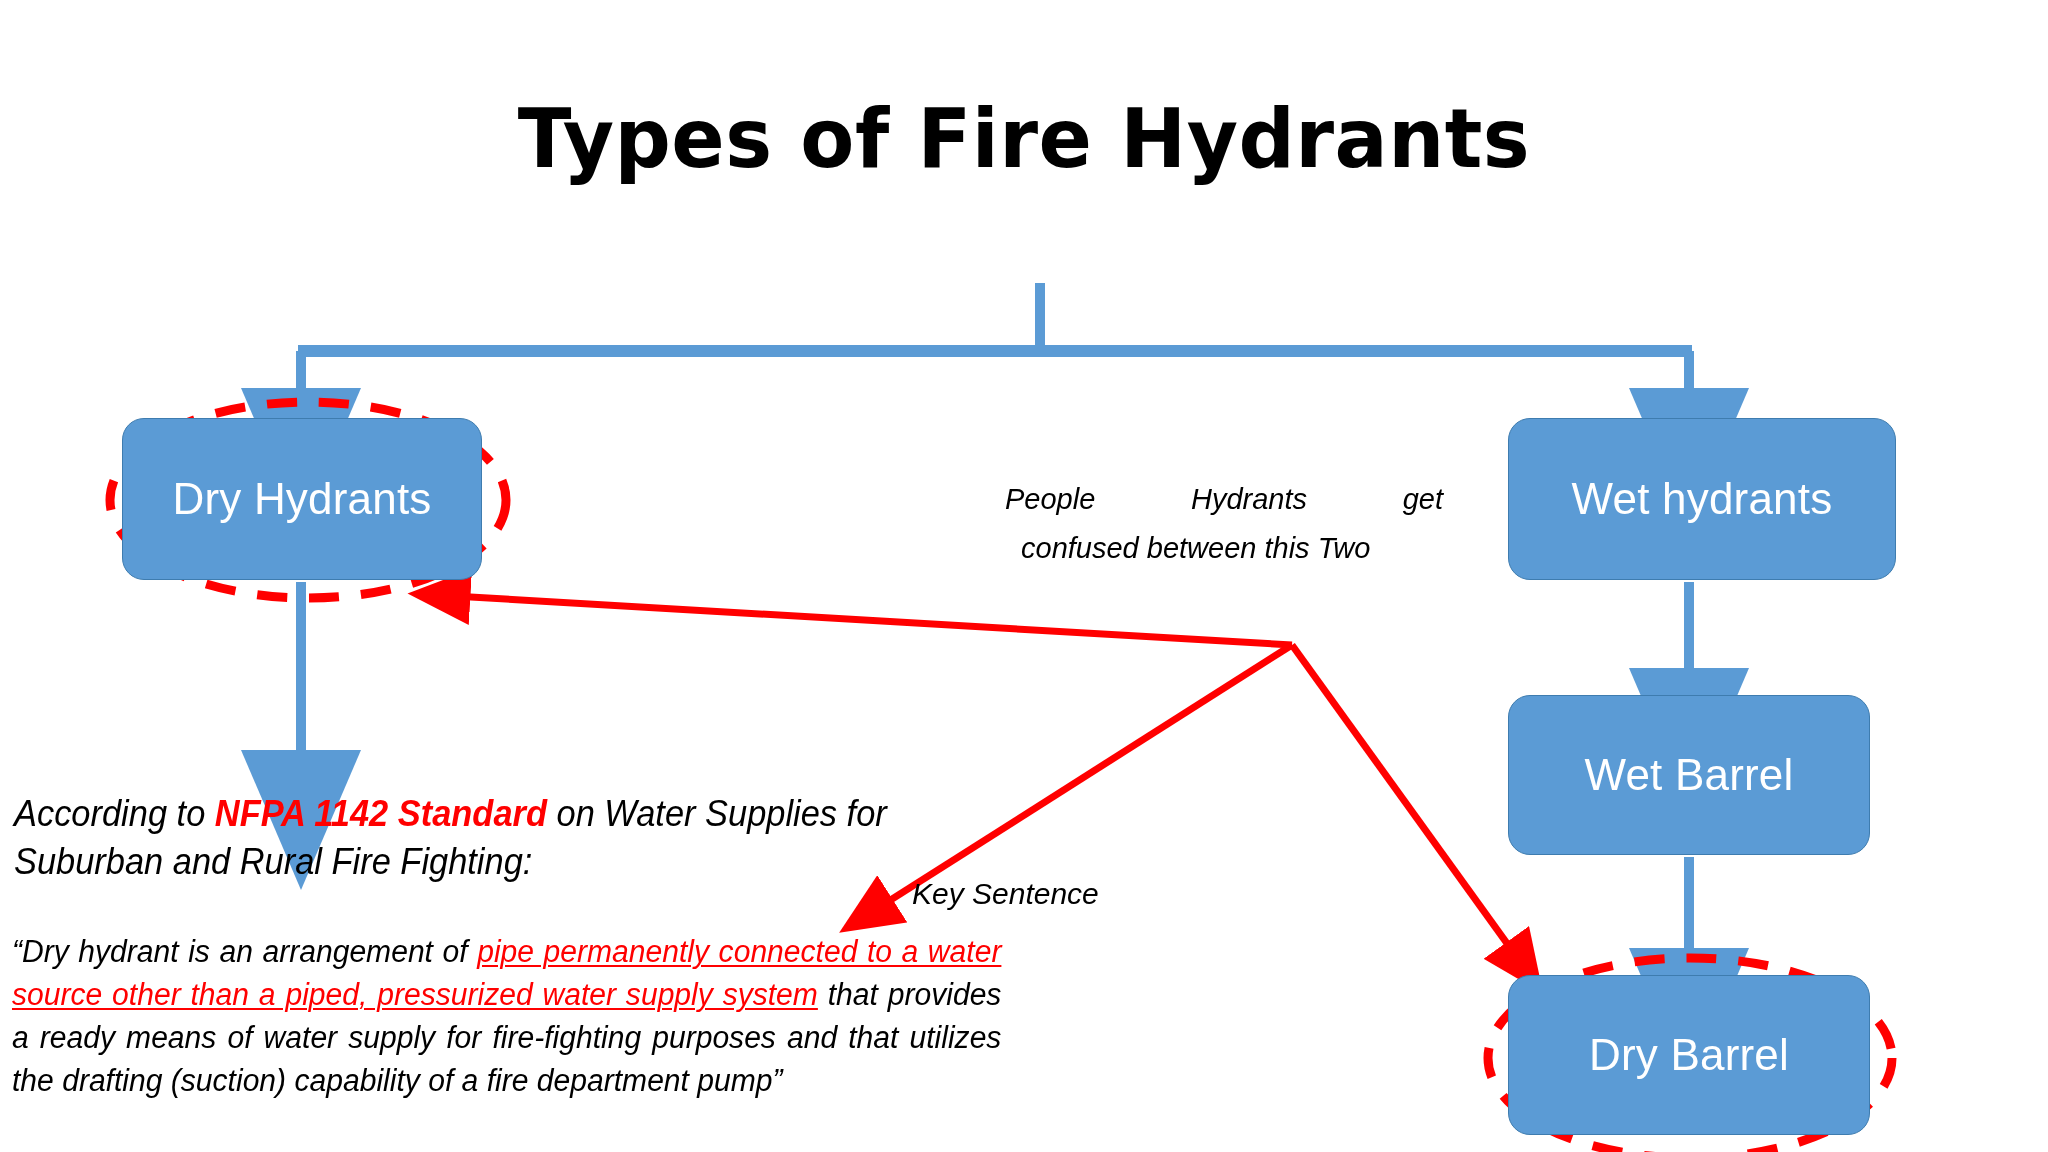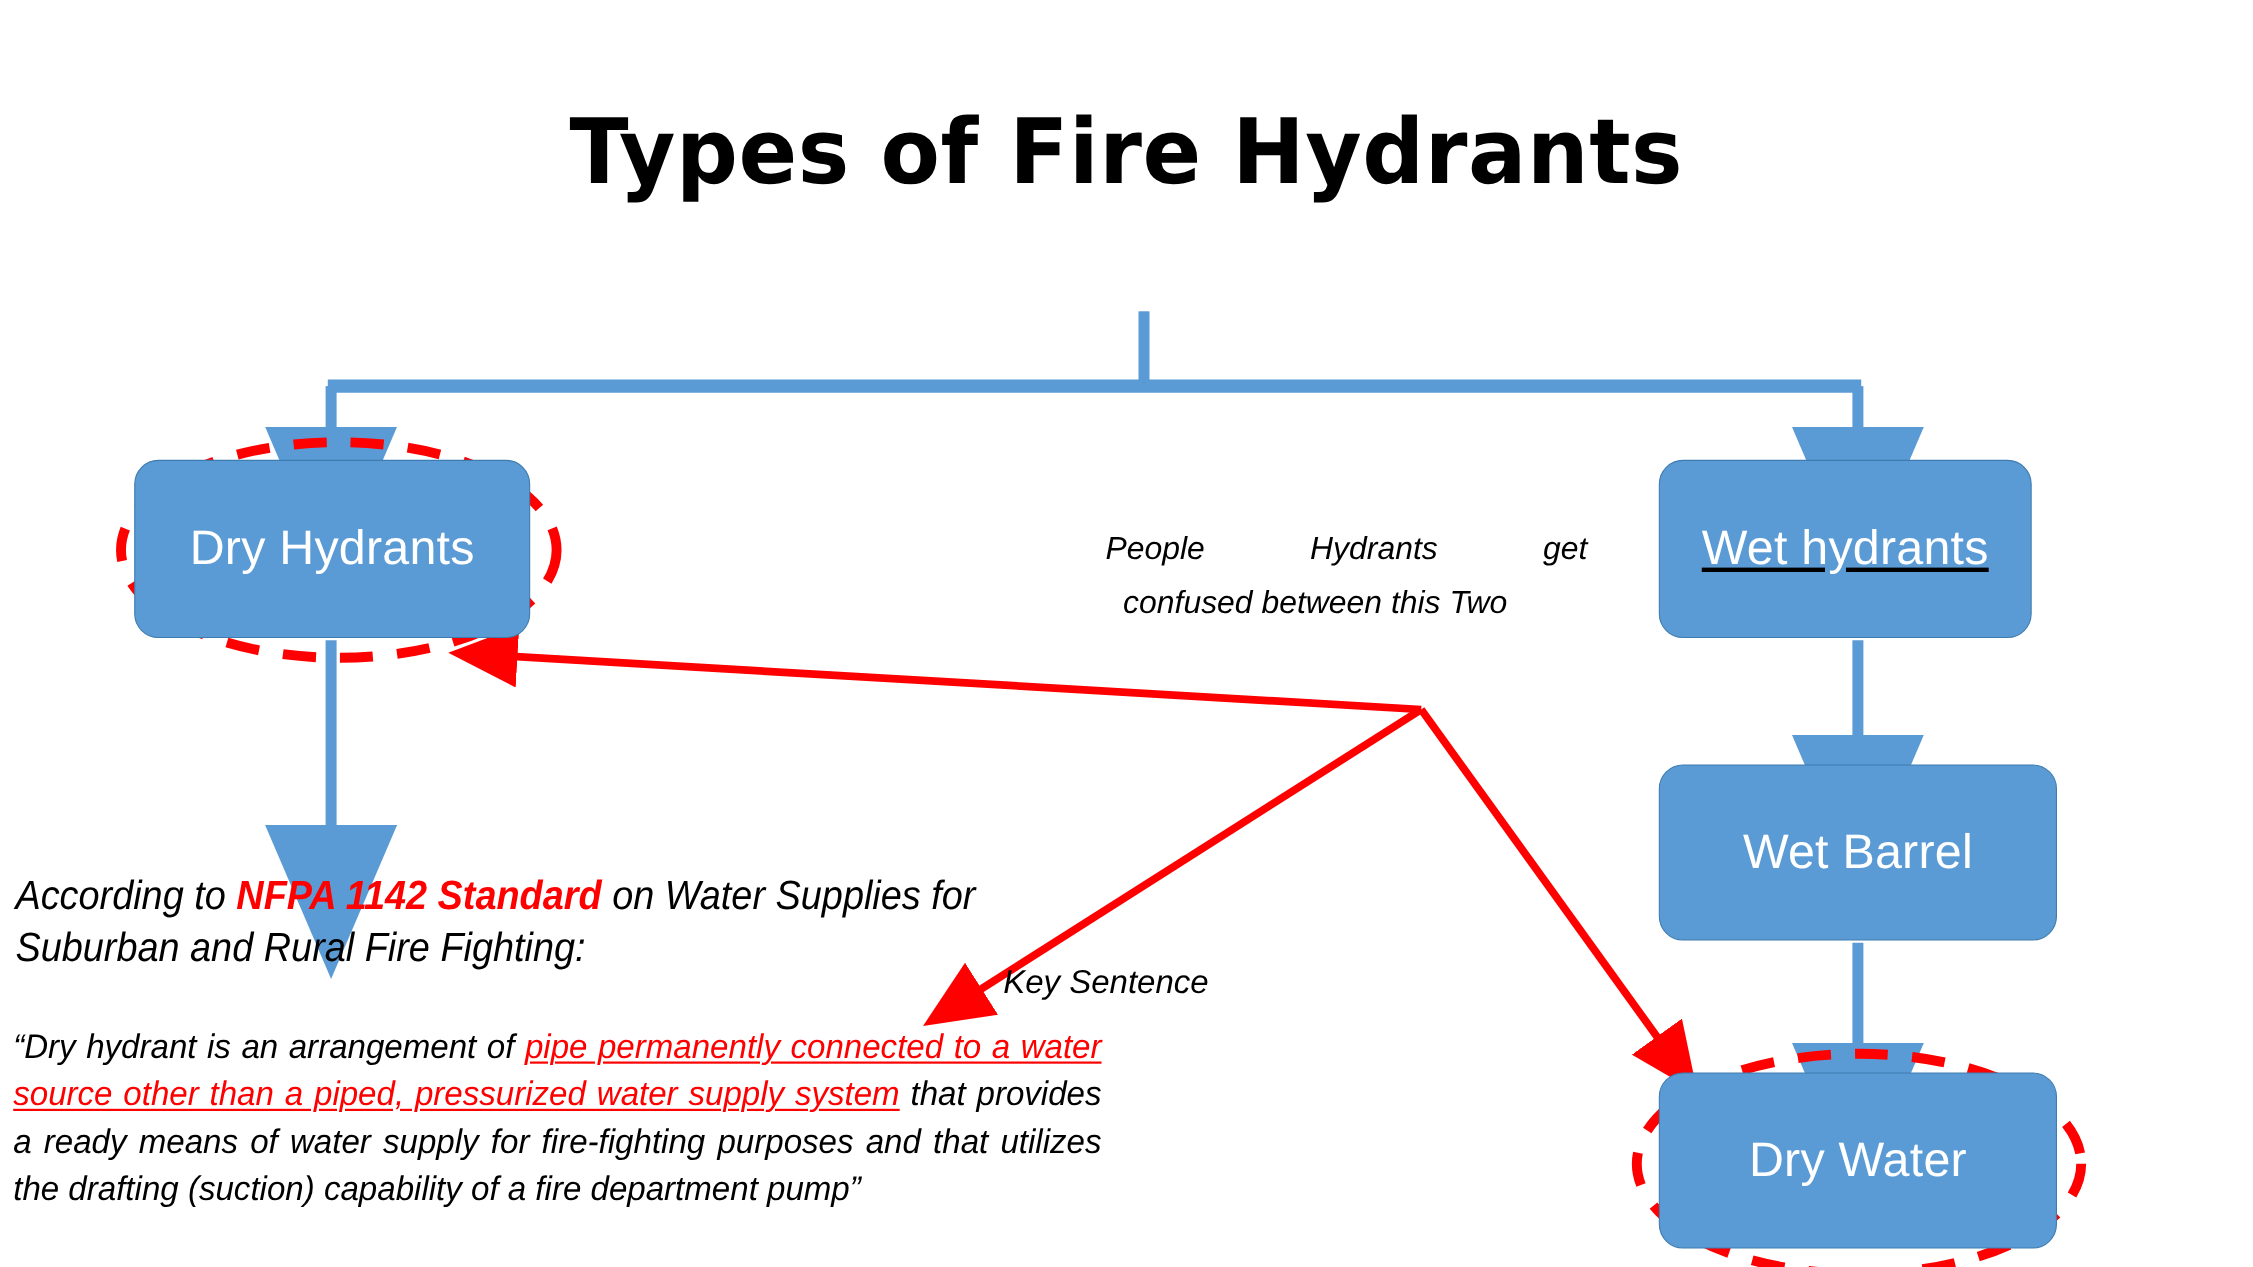--- a/index.html
+++ b/index.html
@@ -51,21 +51,21 @@
   .node span {
     color: #FFFFFF;
     font-family: "Liberation Sans", sans-serif;
     font-size: 44px;
     line-height: 40px;
     font-weight: 400;
     letter-spacing: 0.2px;
   }
 
   #node-dry-hydrants { left: 122px;  top: 418px;  width: 360px; height: 162px; }
-  #node-wet-hydrants { left: 1508px; top: 418px;  width: 339px; height: 162px; text-decoration: underline; }
+  #node-wet-hydrants { left: 1508px; top: 418px;  width: 388px; height: 162px; }
   #node-wet-barrel   { left: 1508px; top: 695px;  width: 362px; height: 160px; }
   #node-dry-barrel   { left: 1508px; top: 975px;  width: 362px; height: 160px; }
 
   
   #connectors {
     position: absolute;
     left: 0; top: 0;
     width: 2048px;
     height: 1152px;
     pointer-events: none;
@@ -185,21 +185,21 @@
 
   <div class="node" id="node-wet-hydrants">
     <span>Wet hydrants</span>
   </div>
 
   <div class="node" id="node-wet-barrel">
     <span>Wet Barrel</span>
   </div>
 
   <div class="node" id="node-dry-barrel">
-    <span>Dry Water</span>
+    <span>Dry Barrel</span>
   </div>
 
   <div class="textblock" id="confused-note">
     <div>People      Hydrants      get</div>
     <div class="last">confused between this Two</div>
   </div>
 
   <div class="textblock" id="nfpa-para">
     <span>According to </span><span class="hl">NFPA 1142 Standard</span><span> on Water Supplies for Suburban and Rural Fire Fighting:</span>
   </div>

